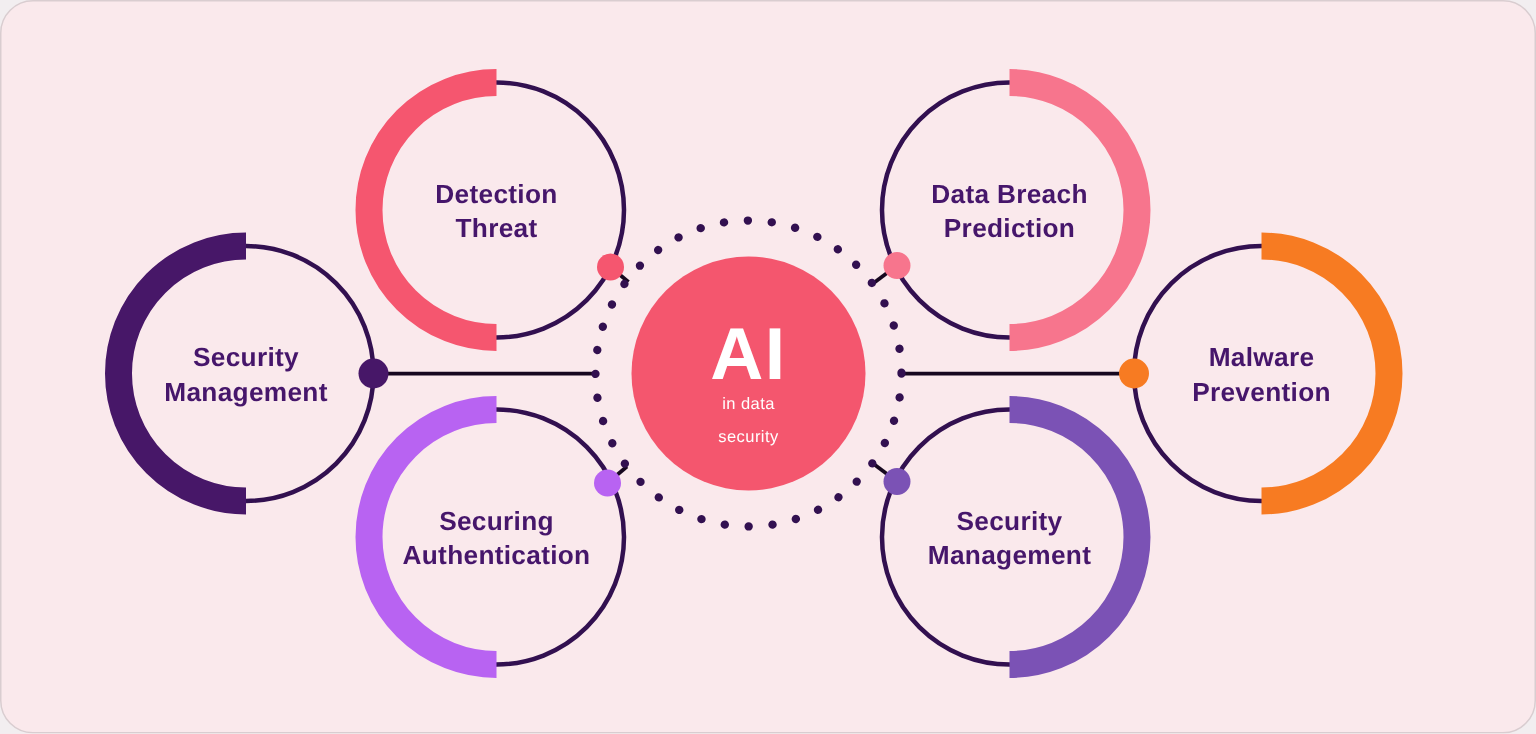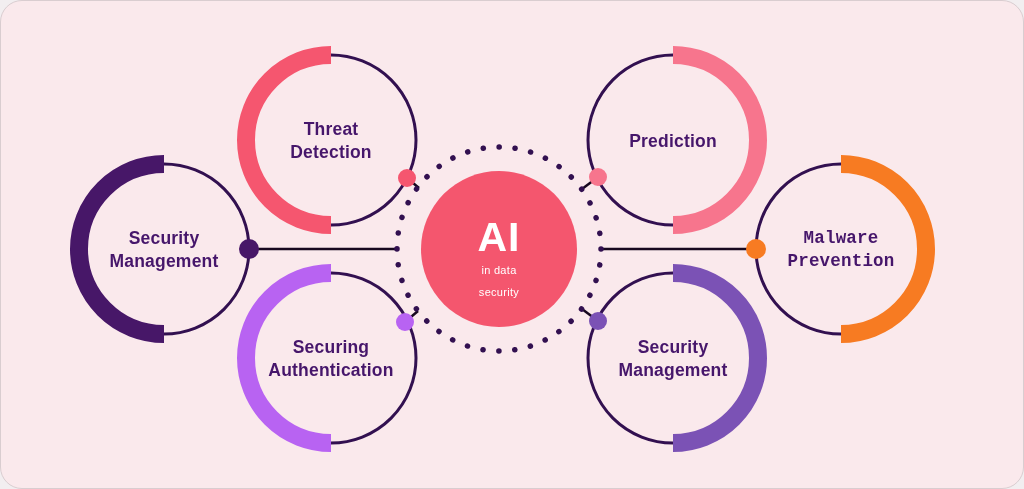--- a/index.html
+++ b/index.html
@@ -59,21 +59,21 @@
     color: var(--label_text, #46166b);
   }
   .center-text {
     position: absolute;
     width: 170px;
     transform: translate(-50%, -50%);
     text-align: center;
     color: var(--center_text, #ffffff);
   }
   .center-text .ai {
-    font-size: 41px;
+    font-size: 49px;
     font-weight: bold;
     line-height: 44px;
     letter-spacing: 1px;
     margin-top: 21px;
   }
   .center-text .sub {
     font-size: 11px;
     font-weight: normal;
     line-height: 22px;
     letter-spacing: 0.3px;
@@ -132,27 +132,28 @@
 
       <circle class="ring" cx="498" cy="248" r="102"></circle>
       <circle cx="498" cy="248" r="78" fill="#F4566E"></circle>
     </svg>
 
     <div class="label" style="left:163px; top:249px;">
       <div>Security</div>
       <div>Management</div>
     </div>
     <div class="label" style="left:330px; top:140px;">
+      <div>Detection</div>
       <div>Threat</div>
-      <div>Detection</div>
     </div>
     <div class="label" style="left:672px; top:140px;">
+      <div>Data Breach</div>
       <div>Prediction</div>
     </div>
-    <div class="label" style="left:840px; top:249px;font-family:Liberation Mono, monospace;">
+    <div class="label" style="left:840px; top:249px;">
       <div>Malware</div>
       <div>Prevention</div>
     </div>
     <div class="label" style="left:330px; top:358px;">
       <div>Securing</div>
       <div>Authentication</div>
     </div>
     <div class="label" style="left:672px; top:358px;">
       <div>Security</div>
       <div>Management</div>

